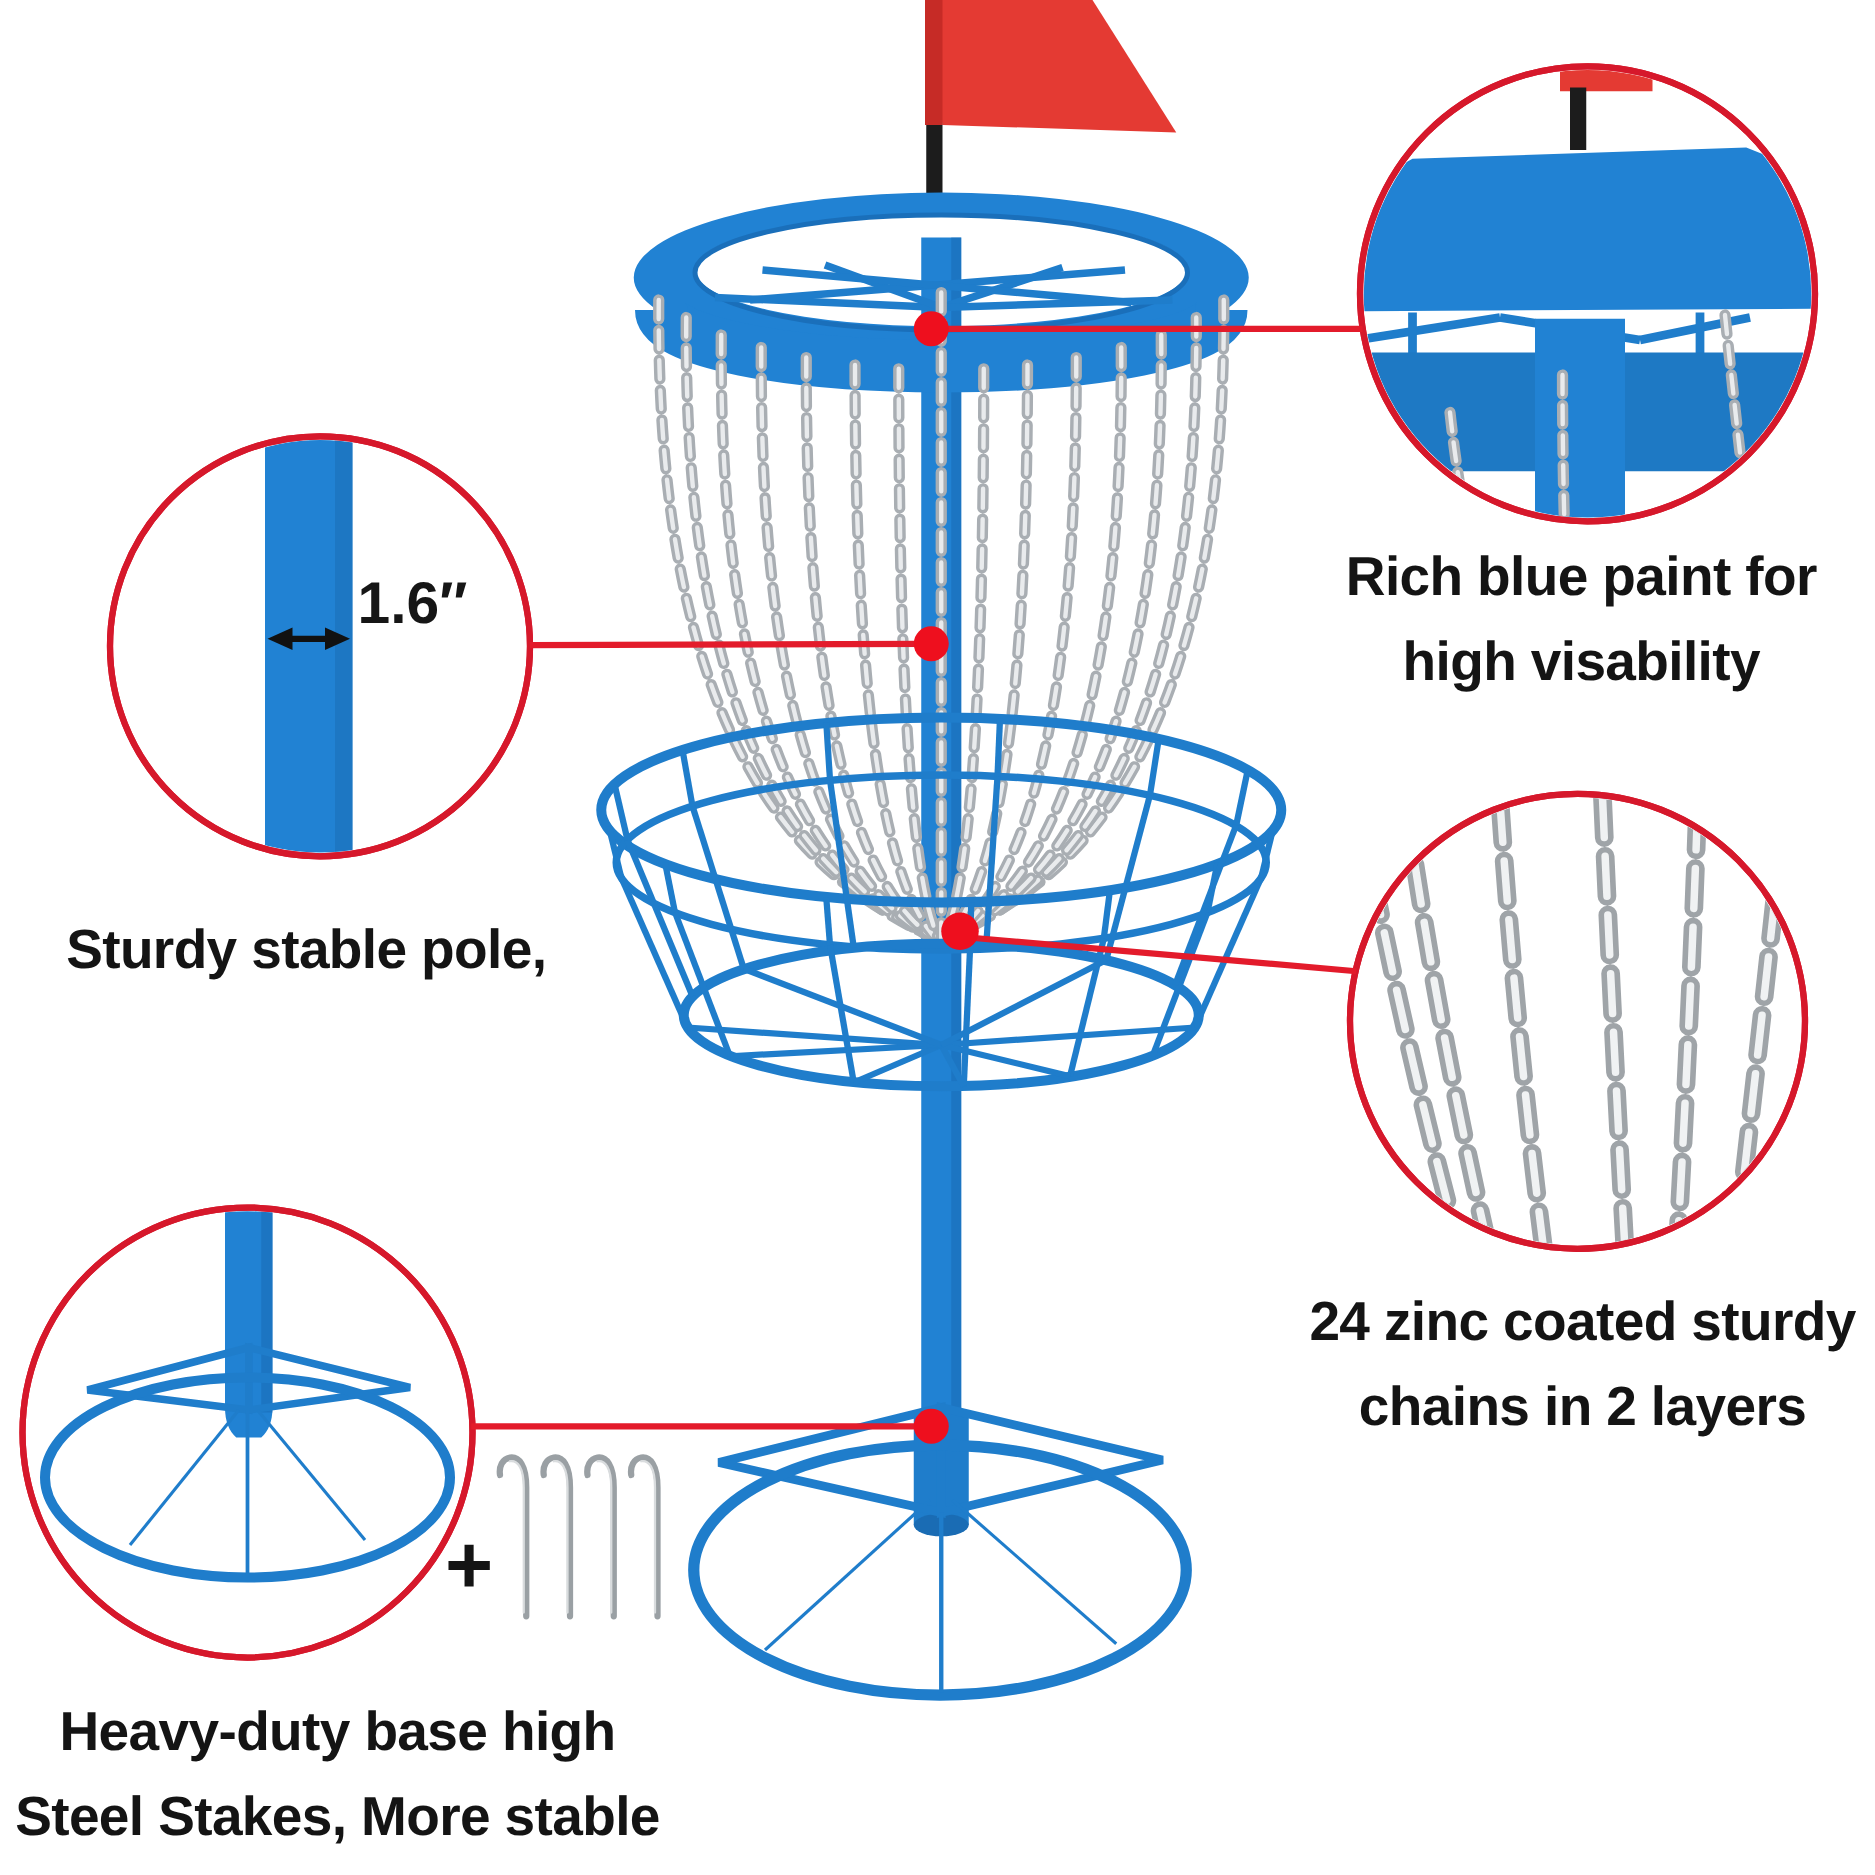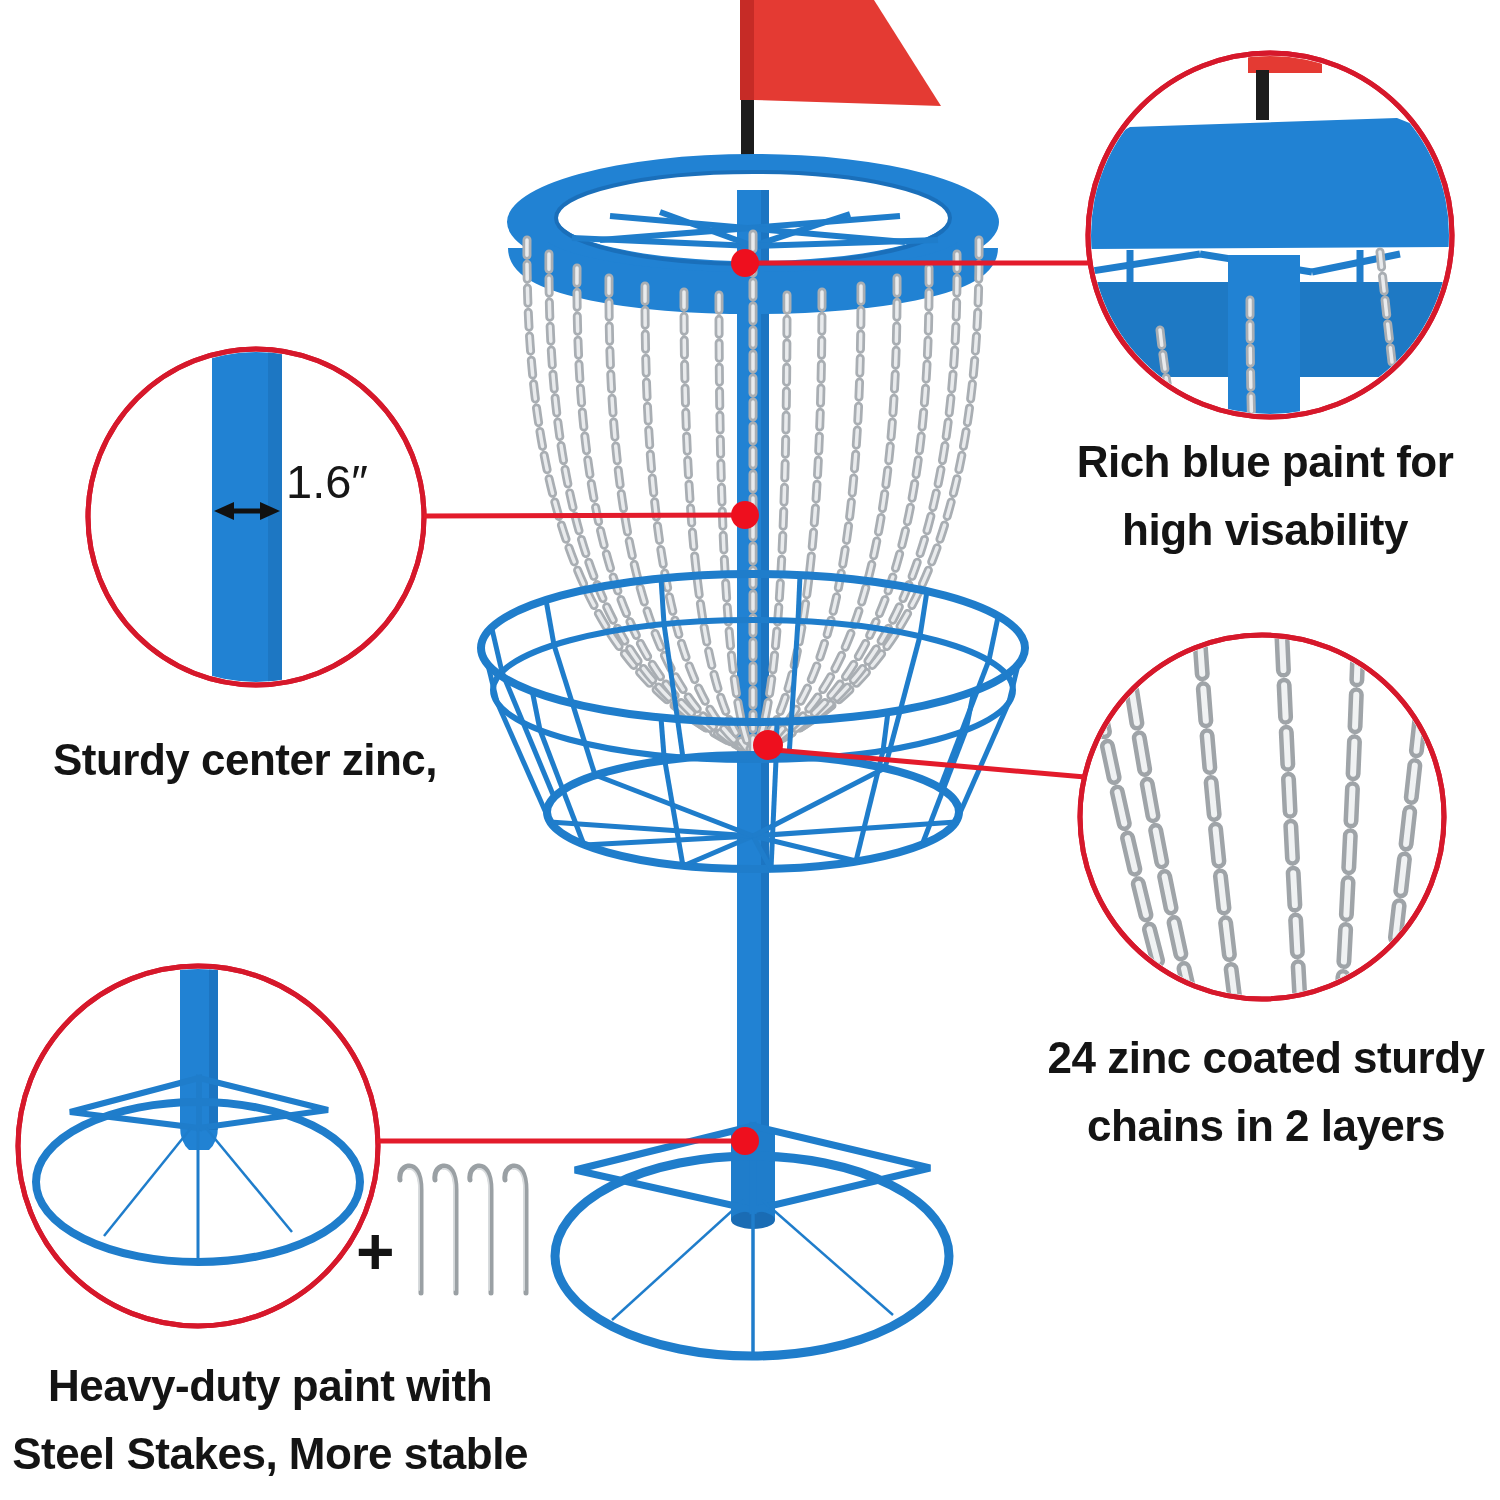--- a/index.html
+++ b/index.html
@@ -6,21 +6,21 @@
   .stage{
     position:relative;width:1500px;height:1500px;background:#ffffff;overflow:hidden;
     font-family:"Liberation Sans","DejaVu Sans",sans-serif;
   }
   .stage svg{position:absolute;left:0;top:0;}
   .caption{
     position:absolute;text-align:center;color:#141414;
     font-weight:700;font-size:44px;line-height:68px;letter-spacing:-0.5px;
   }
   .measure{
-    position:absolute;color:#161616;font-weight:400;font-size:47px;line-height:47px;
+    position:absolute;color:#161616;font-weight:700;font-size:47px;line-height:47px;
   }
   .plus{
     position:absolute;color:#141414;font-weight:700;font-size:66px;line-height:66px;
   }
   
   .chain-o{stroke:#a9aeb3;stroke-width:9;fill:none;stroke-dasharray:15 9;stroke-linecap:round;}
   .chain-i{stroke:#e9ebed;stroke-width:3.5;fill:none;stroke-dasharray:15 9;stroke-linecap:round;}
   .bigchain-o{stroke:#9fa4a8;stroke-width:15;fill:none;stroke-dasharray:32 15;stroke-linecap:round;}
   .bigchain-i{stroke:#f0f2f3;stroke-width:6;fill:none;stroke-dasharray:32 15;stroke-linecap:round;}
   .cage{stroke:#1f7dcb;fill:none;}
@@ -275,28 +275,28 @@
 </svg>
 
   <div class="caption" style="left:1015px;top:428px;width:500px;">
     <div>Rich blue paint for</div>
     <div>high visability</div>
   </div>
 
   <div class="measure" style="left:286px;top:458px;">1.6″</div>
 
   <div class="caption" style="left:0px;top:726px;width:490px;">
-    <div>Sturdy center zinc,</div>
+    <div>Sturdy stable pole,</div>
   </div>
 
   <div class="caption" style="left:1016px;top:1024px;width:500px;">
     <div>24 zinc coated sturdy</div>
     <div>chains in 2 layers</div>
   </div>
 
   <div class="plus" style="left:356px;top:1218px;">+</div>
 
   <div class="caption" style="left:10px;top:1352px;width:520px;">
-    <div>Heavy-duty paint with</div>
+    <div>Heavy-duty base high</div>
     <div>Steel Stakes, More stable</div>
   </div>
 
 </div>
 
 </body></html>

